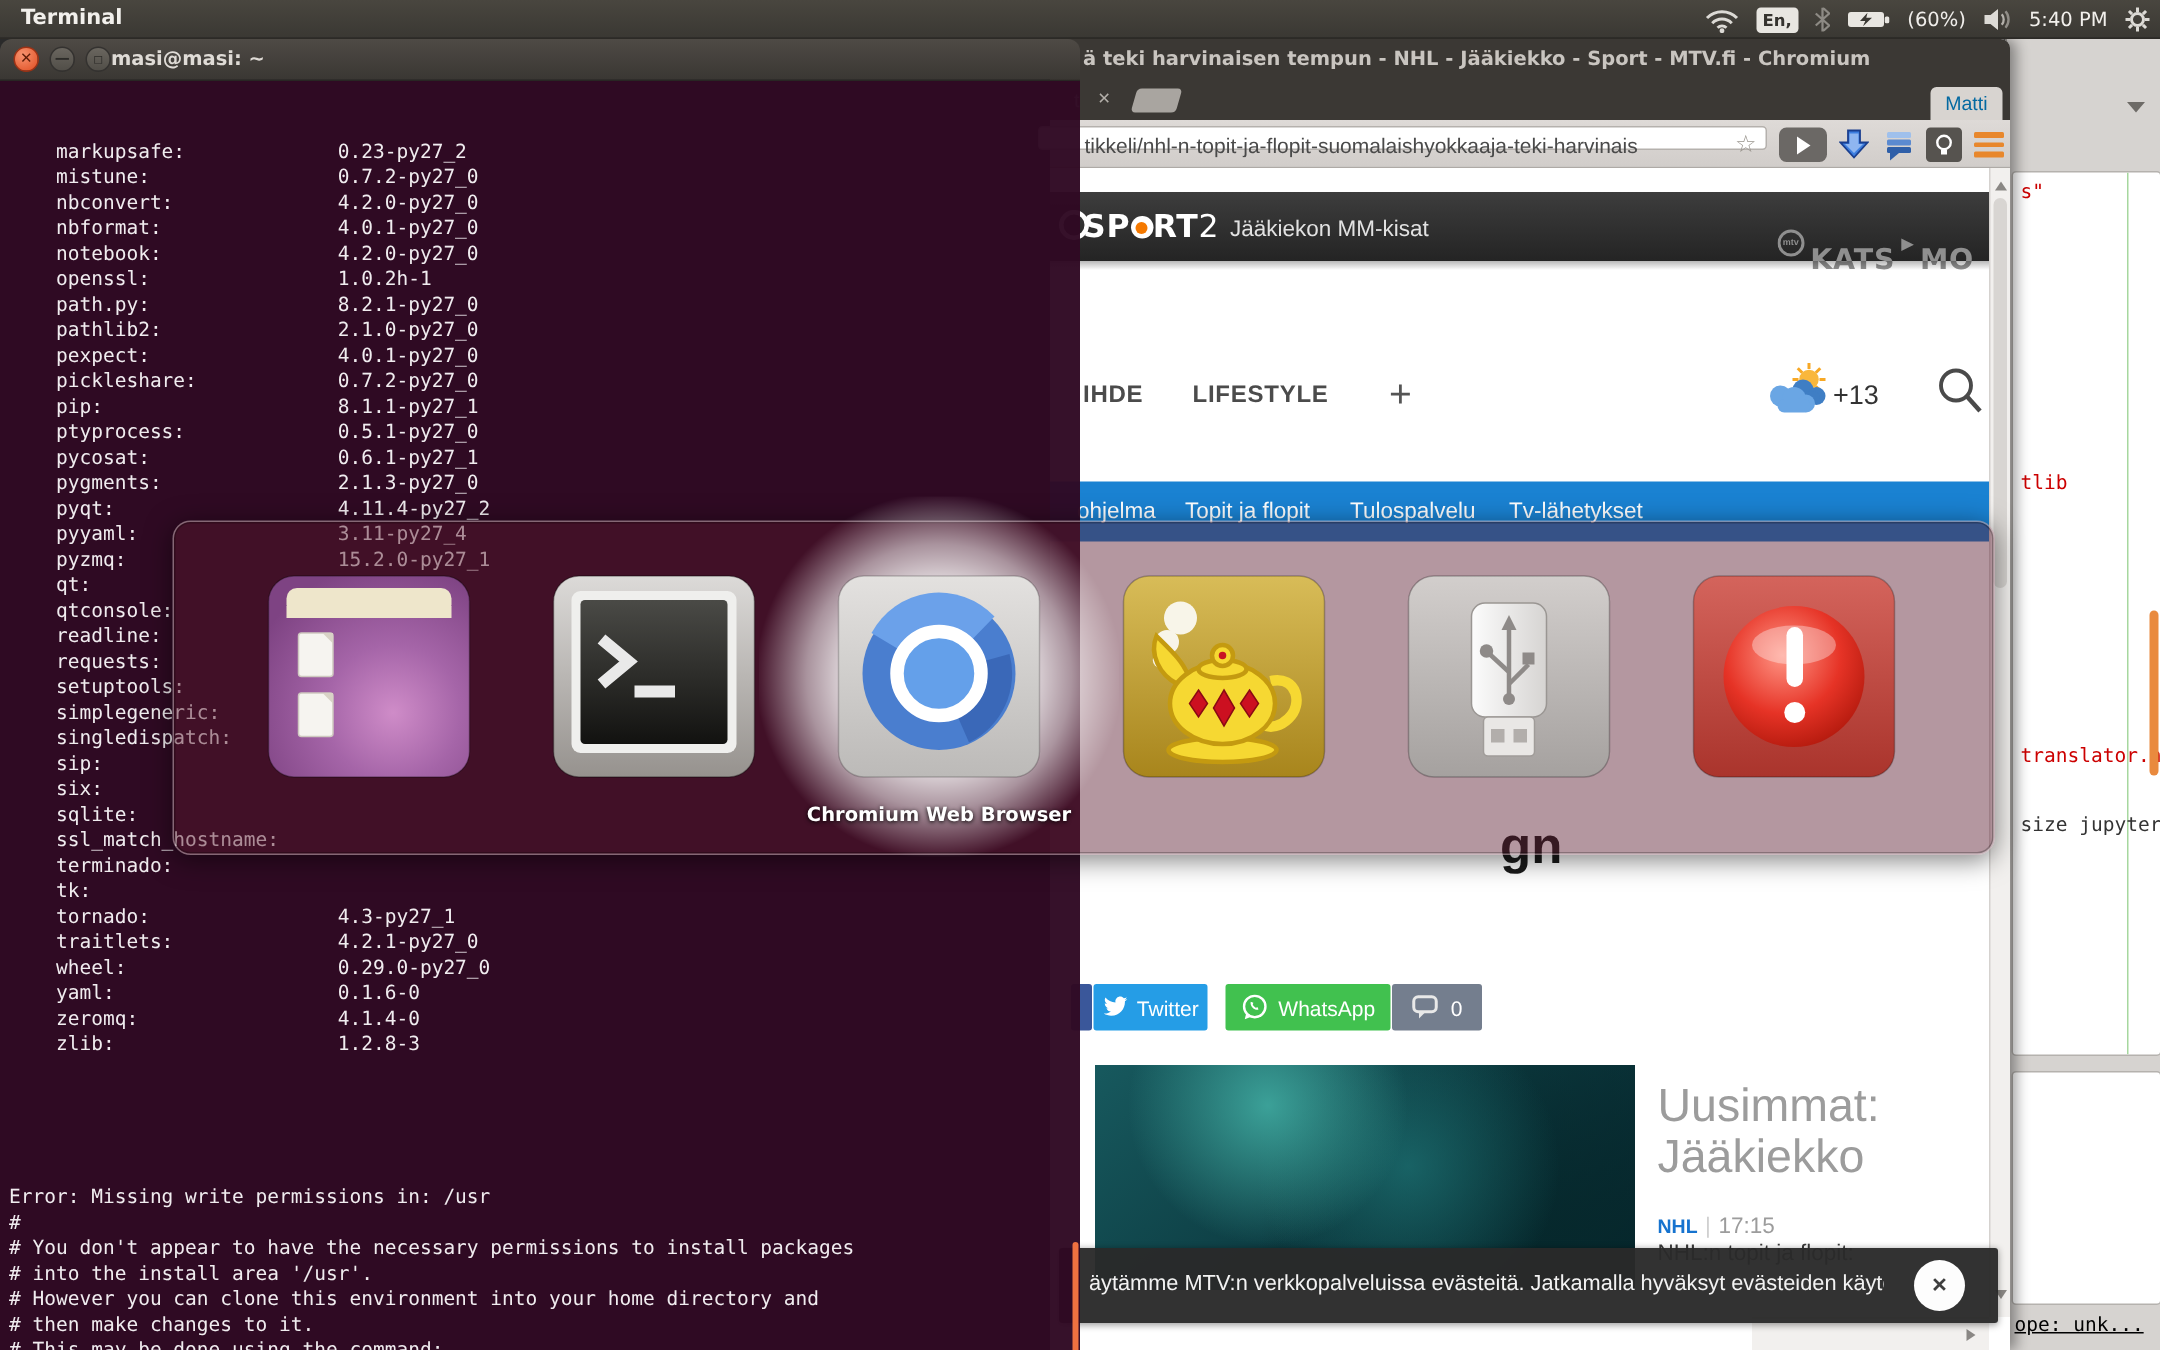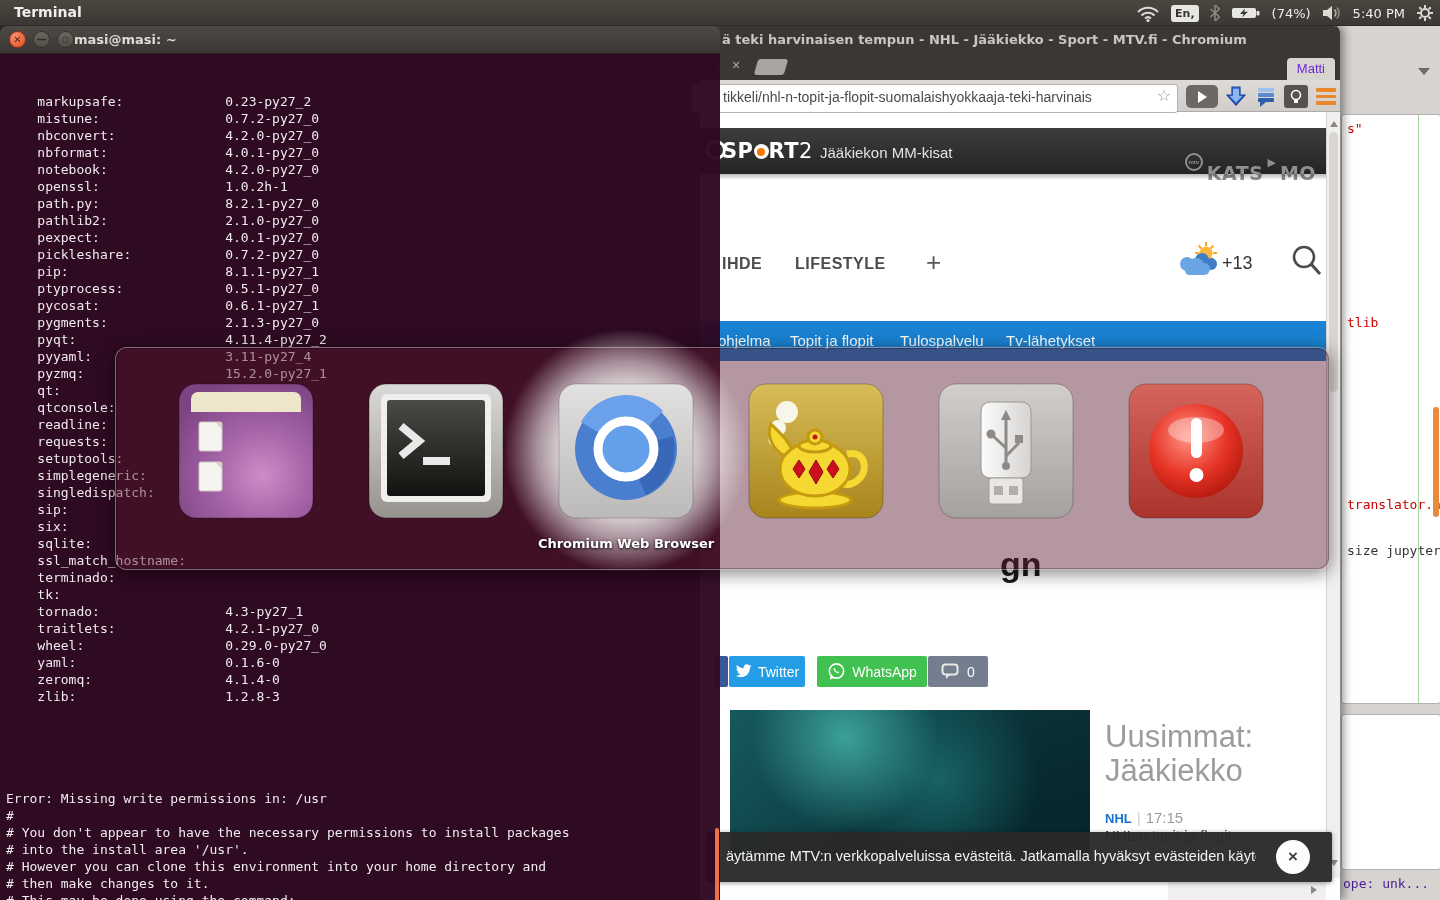--- a/index.html
+++ b/index.html
@@ -19,36 +19,36 @@
   .editor { position:absolute; left:1337px; top:26px; width:103px; height:874px; z-index:10;
             background:#d6d3d0; border-left:1px solid #96938e; }
   .ed-dd { position:absolute; left:80px; top:42px; width:0; height:0; border:6px solid transparent; border-top:7px solid #6e6b67; }
   .ed-doc { position:absolute; left:3px; top:88px; width:100px; height:590px; background:#fff;
             border:1px solid #b5b2ae; border-radius:3px; overflow:hidden; }
   .ed-green { position:absolute; left:76px; top:0; bottom:0; width:1px; background:#a6d79e; }
   .ed-frag { position:absolute; left:5px; font:13px "DejaVu Sans Mono",monospace; color:#cc0000; white-space:nowrap; }
   .ed-orange { position:absolute; right:1px; top:292px; width:6px; height:110px; background:#e98a3e; border-radius:3px; }
   .ed-doc2 { position:absolute; left:3px; top:688px; width:100px; height:156px; background:#fff;
              border:1px solid #b5b2ae; border-radius:3px; }
-  .ed-status { position:absolute; left:5px; top:850px; font:13px "DejaVu Sans Mono",monospace; color:#4c1d95; white-space:nowrap; }
+  .ed-status { position:absolute; left:5px; top:850px; font:13px "DejaVu Sans Mono",monospace; color:#000000; white-space:nowrap;text-decoration:underline; }
 
   
   .browser { position:absolute; left:700px; top:26px; width:640px; height:874px; z-index:20;
              box-shadow:4px 0 9px rgba(0,0,0,.4); border-radius:6px 6px 0 0; background:#fff; }
   .b-titlebar { position:absolute; left:0; top:0; width:640px; height:28px; background:#3b3834; border-radius:6px 6px 0 0; }
   .b-title { position:absolute; left:22px; top:6px; font:bold 13px "DejaVu Sans",sans-serif; color:#c9c5c0; white-space:nowrap; overflow:hidden; width:600px; }
   .b-tabstrip { position:absolute; left:0; top:28px; width:640px; height:26px; background:#3b3834; }
   .b-tabfrag { position:absolute; left:16px; top:5px; font:13px "Liberation Sans",sans-serif; color:#c5c1bc; }
   .b-tabclose { position:absolute; left:32px; top:3px; font:14px "Liberation Sans",sans-serif; color:#b3afa9; }
   .b-newtab { position:absolute; left:56px; top:5px; width:30px; height:16px; background:#a9a5a0; transform:skewX(-16deg); border-radius:3px; }
   .b-profile { position:absolute; right:5px; top:4px; height:22px; padding:0 10px; background:#d8d4d0;
-               border-radius:4px 4px 0 0; font:13px "Liberation Sans",sans-serif; color:#6d28d9; line-height:22px; }
+               border-radius:4px 4px 0 0; font:13px "Liberation Sans",sans-serif; color:#0369a1; line-height:22px; }
   .b-toolbar { position:absolute; left:0; top:54px; width:640px; height:32px;
                background:linear-gradient(#dedad7,#d1cdca); border-bottom:1px solid #aeaaa6; }
-  .b-urlbar { position:absolute; left:-8px; top:58px; width:486px; height:29px; background:#fff;
+  .b-urlbar { position:absolute; left:-8px; top:58px; width:486px; height:16px; background:#fff;
               border:1px solid #b5b1ad; border-radius:3px; }
   .b-url { position:absolute; left:30px; top:4px; font:14px "Liberation Sans",sans-serif; color:#4a4a4a;
            white-space:nowrap; overflow:hidden; width:424px; }
   .b-star { position:absolute; right:6px; top:1px; font-size:16px; color:#9a968f; }
   .ext { position:absolute; top:59px; display:flex; align-items:center; justify-content:center; }
   .ext-yt { left:486px; width:32px; height:23px; background:#6b6865; border-radius:5px; }
   .ext-yt .tri { width:0; height:0; border:6px solid transparent; border-left:9px solid #fff; margin-left:6px; }
   .ext-dl { left:524px; width:24px; height:24px; }
   .ext-st { left:554px; width:24px; height:24px; }
   .ext-bulb { left:584px; width:24px; height:23px; background:#56534f; border-radius:3px; }
@@ -497,21 +497,21 @@
       </svg>
       <span class="kbd-badge">En,</span>
       <svg width="10" height="16" viewBox="0 0 10 16">
         <path d="M5 0 L9.5 4 L5 8 L9.5 12 L5 16 V0 M5 8 L.5 4 M5 8 L.5 12" stroke="#8d8a84" stroke-width="1.5" fill="none"></path>
       </svg>
       <svg width="30" height="16" viewBox="0 0 30 16">
         <rect x="1" y="3" width="24" height="10" rx="2" fill="#e8e6e1"></rect>
         <rect x="25.5" y="6" width="3" height="4.5" rx="1" fill="#e8e6e1"></rect>
         <polygon points="14,3.5 9,9 12.5,9 11,12.5 17,6.8 13.2,6.8" fill="#3a3833"></polygon>
       </svg>
-      <span class="tray-text">(74%)</span>
+      <span class="tray-text">(60%)</span>
       <svg width="20" height="16" viewBox="0 0 20 16">
         <polygon points="1,5 5,5 10,1 10,15 5,11 1,11" fill="#dcdad5"></polygon>
         <path d="M12.5 4.5 a5.5 5.5 0 0 1 0 7" stroke="#b4b1ab" stroke-width="1.6" fill="none"></path>
         <path d="M15 2.5 a8.5 8.5 0 0 1 0 11" stroke="#908d87" stroke-width="1.6" fill="none"></path>
       </svg>
       <span class="clock">5:40 PM</span>
       <svg width="18" height="18" viewBox="0 0 18 18">
         <circle cx="9" cy="9" r="4" fill="none" stroke="#dcdad5" stroke-width="2"></circle>
         <g stroke="#dcdad5" stroke-width="2">
           <line x1="9" y1="1" x2="9" y2="4"></line>

